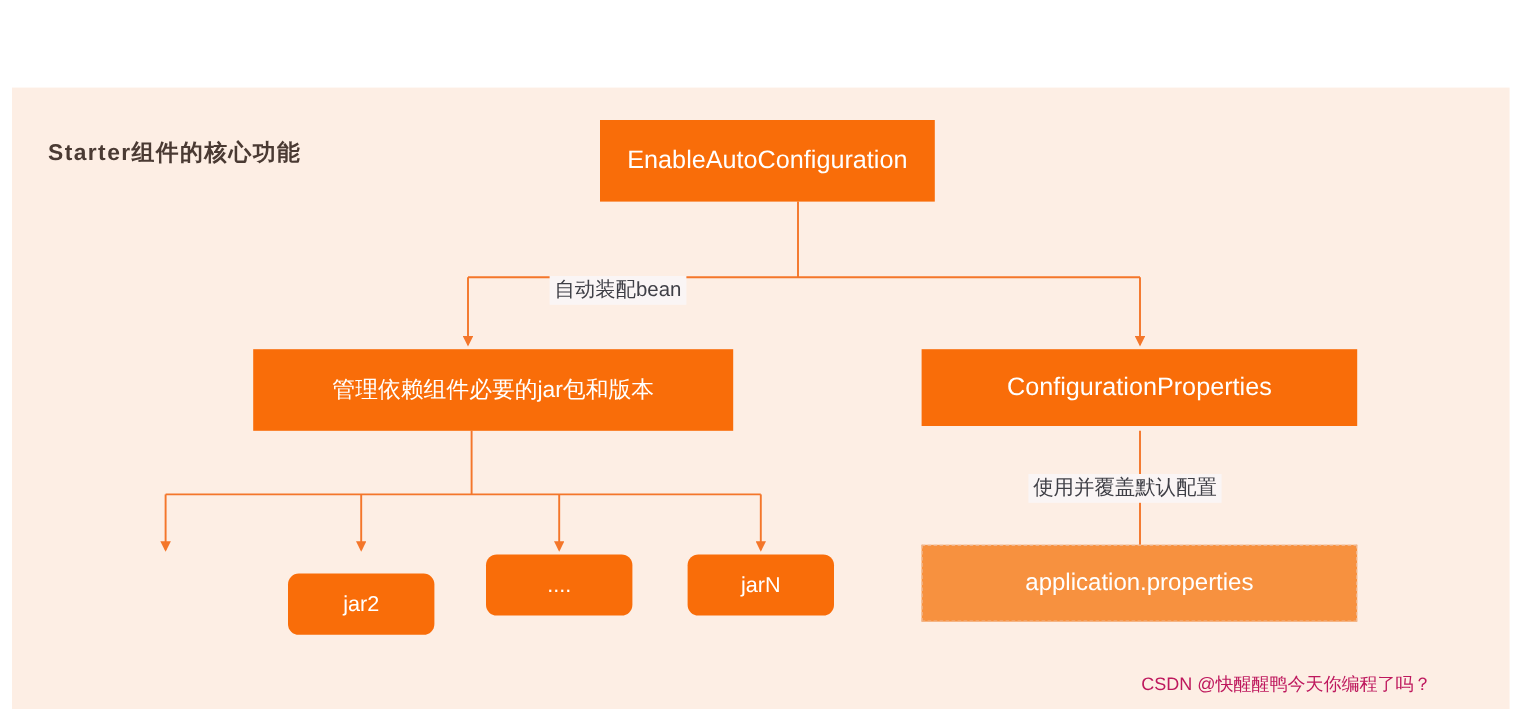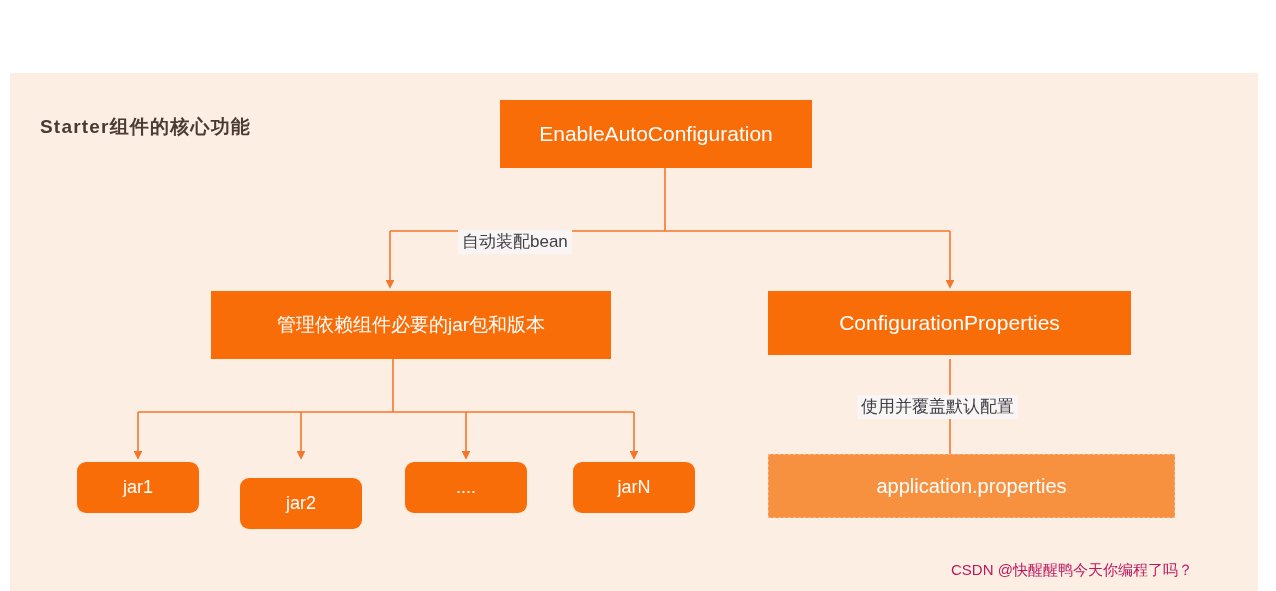--- a/index.html
+++ b/index.html
@@ -73,42 +73,42 @@
     background: #f7913f;
     border: 1px dashed #f0b48a;
   }
   .node-rounded {
     border-radius: 9px;
   }
 
   #node-enable-auto-configuration {
     left: 490px;
     top: 27px;
-    width: 312px;
+    width: 279px;
     height: 68px;
     font-size: 21px;
   }
   #node-manage-dependencies {
     left: 201px;
     top: 218px;
     width: 400px;
     height: 68px;
     font-size: 19px;
   }
   #node-configuration-properties {
     left: 758px;
     top: 218px;
     width: 363px;
     height: 64px;
     font-size: 21px;
   }
   #node-application-properties {
     left: 758px;
     top: 381px;
-    width: 407px;
+    width: 363px;
     height: 64px;
     font-size: 20px;
   }
 
   .jar-node {
     top: 389px;
     height: 51px;
     font-size: 18px;
   }
   #node-jar1 { left: 67px; width: 122px; }
@@ -188,21 +188,20 @@
     <div class="diagram-title">Starter组件的核心功能</div>
 
     <div id="node-enable-auto-configuration" class="node node-solid">EnableAutoConfiguration</div>
 
     <div id="node-manage-dependencies" class="node node-solid">管理依赖组件必要的jar包和版本</div>
 
     <div id="node-configuration-properties" class="node node-solid">ConfigurationProperties</div>
 
     <div id="node-application-properties" class="node node-dashed">application.properties</div>
 
-    <div id="node-jar1" class="node node-solid node-rounded jar-node">jar1</div>
     <div id="node-jar2" class="node node-solid node-rounded jar-node">jar2</div>
     <div id="node-jar-ellipsis" class="node node-solid node-rounded jar-node">....</div>
     <div id="node-jarn" class="node node-solid node-rounded jar-node">jarN</div>
 
     <div id="label-auto-wire-bean" class="edge-label">自动装配bean</div>
     <div id="label-override-default" class="edge-label">使用并覆盖默认配置</div>
 
   </div>
 
   <div id="watermark">CSDN @快醒醒鸭今天你编程了吗？</div>

